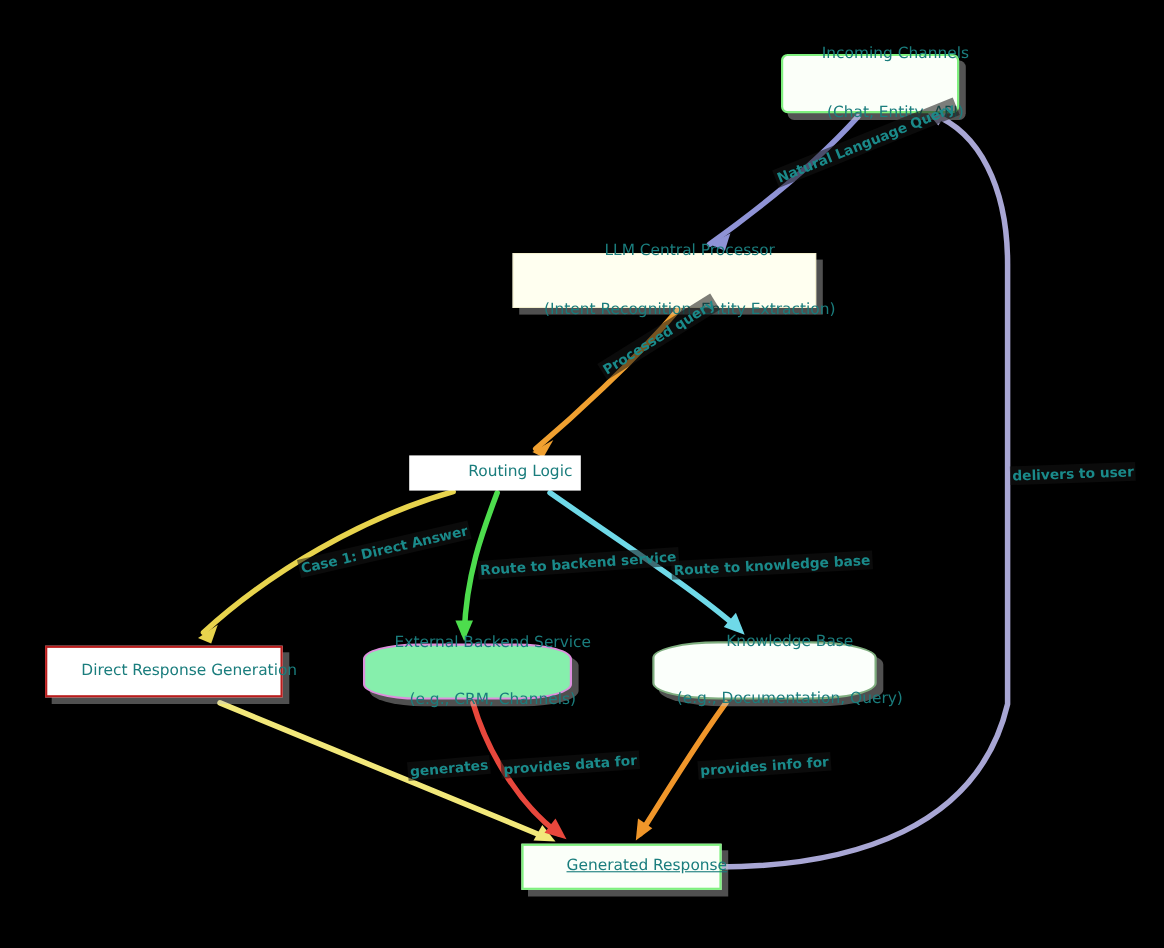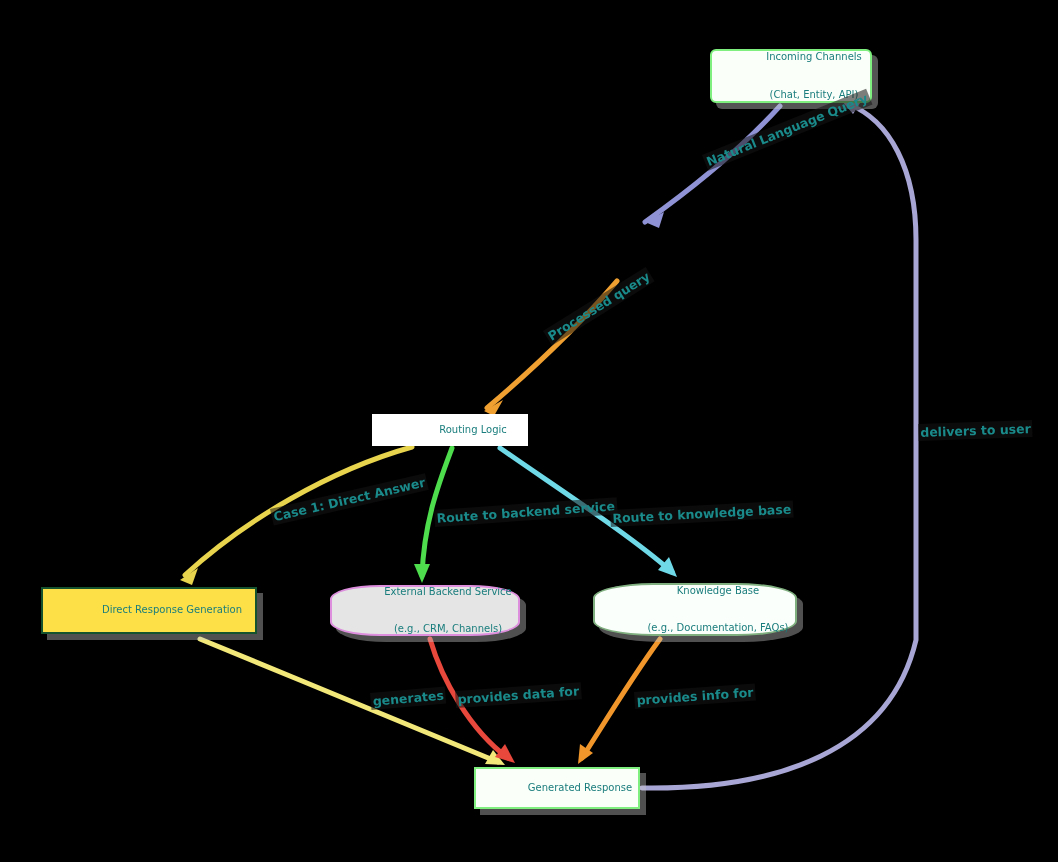--- a/index.html
+++ b/index.html
@@ -22,21 +22,21 @@
     height: 862px;
   }
   .node {
     position: absolute;
     box-sizing: border-box;
     display: flex;
     align-items: center;
     justify-content: center;
     text-align: center;
     color: #1a7d7d;
-    font-size: 10px;
+    font-size: 14px;
     line-height: 1.25;
     background: #ffffff;
     white-space: pre;
     padding-left: 46px;
   }
   .node .nlabel { display: block; }
 
   
   .n-incoming {
     left: 710px; top: 49px; width: 162px; height: 54px;
@@ -63,46 +63,47 @@
     position: absolute;
     left: -14px; top: 6px;
     width: 204px; height: 20px;
     background: #fdfdff;
     filter: blur(3px);
     z-index: -1;
   }
   
   .n-direct {
     left: 41px; top: 587px; width: 216px; height: 47px;
-    border: 2px solid #14532d;
-    background: #fde047;
+    border: 2px solid #b91c1c;
+    background: #ffffff;
     box-shadow: 6px 6px 0 rgba(200,200,200,0.40);
   }
   
   .n-backend {
     left: 330px; top: 585px; width: 190px; height: 51px;
     border: 2px solid #dd8fdd;
     border-radius: 50px / 14px;
-    background: #e5e5e5;
+    background: #86efac;
     box-shadow: 6px 6px 0 rgba(200,200,200,0.40);
   }
   
   .n-kb {
     left: 593px; top: 583px; width: 204px; height: 53px;
     border: 2px solid #7fae7f;
     border-radius: 60px / 15px;
     background: #fbfffb;
     box-shadow: 6px 6px 0 rgba(200,200,200,0.40);
   }
   
   .n-generated {
-    left: 474px; top: 767px; width: 166px; height: 42px;
+    left: 474px; top: 767px; width: 182px; height: 42px;
     border: 2px solid #7ff07f;
     background: #fbfff9;
     box-shadow: 6px 6px 0 rgba(200,200,200,0.40);
+    text-decoration: underline;
   }
 
   .edge-label {
     position: absolute;
     color: #1a8a8a;
     font-size: 12.5px;
     font-weight: bold;
     white-space: nowrap;
     background: rgba(20,20,20,0.55);
     padding: 1px 2px;
@@ -162,40 +163,46 @@
     </g>
   </svg>
 
   <div class="node n-incoming">
     <div>
       <span class="nlabel">Incoming Channels</span>
       <span class="nlabel">(Chat, Entity, API)</span>
     </div>
   </div>
 
+  <div class="node n-llm">
+    <div>
+      <span class="nlabel">LLM Central Processor</span>
+      <span class="nlabel">(Intent Recognition, Entity Extraction)</span>
+    </div>
+  </div>
 
   <div class="node n-routing">
     <span class="nlabel">Routing Logic</span>
   </div>
 
   <div class="node n-direct">
     <span class="nlabel">Direct Response Generation</span>
   </div>
 
   <div class="node n-backend">
     <div>
       <span class="nlabel">External Backend Service</span>
       <span class="nlabel">(e.g., CRM, Channels)</span>
     </div>
   </div>
 
   <div class="node n-kb">
     <div>
       <span class="nlabel">Knowledge Base</span>
-      <span class="nlabel">(e.g., Documentation, FAQs)</span>
+      <span class="nlabel">(e.g., Documentation, Query)</span>
     </div>
   </div>
 
   <div class="node n-generated">
     <span class="nlabel">Generated Response</span>
   </div>
 
   <div class="edge-label" style="left:702px; top:155px; transform:rotate(-22deg); transform-origin:left top;">Natural Language Query</div>
 
   <div class="edge-label" style="left:543px; top:331px; transform:rotate(-32deg); transform-origin:left top;">Processed query</div>

